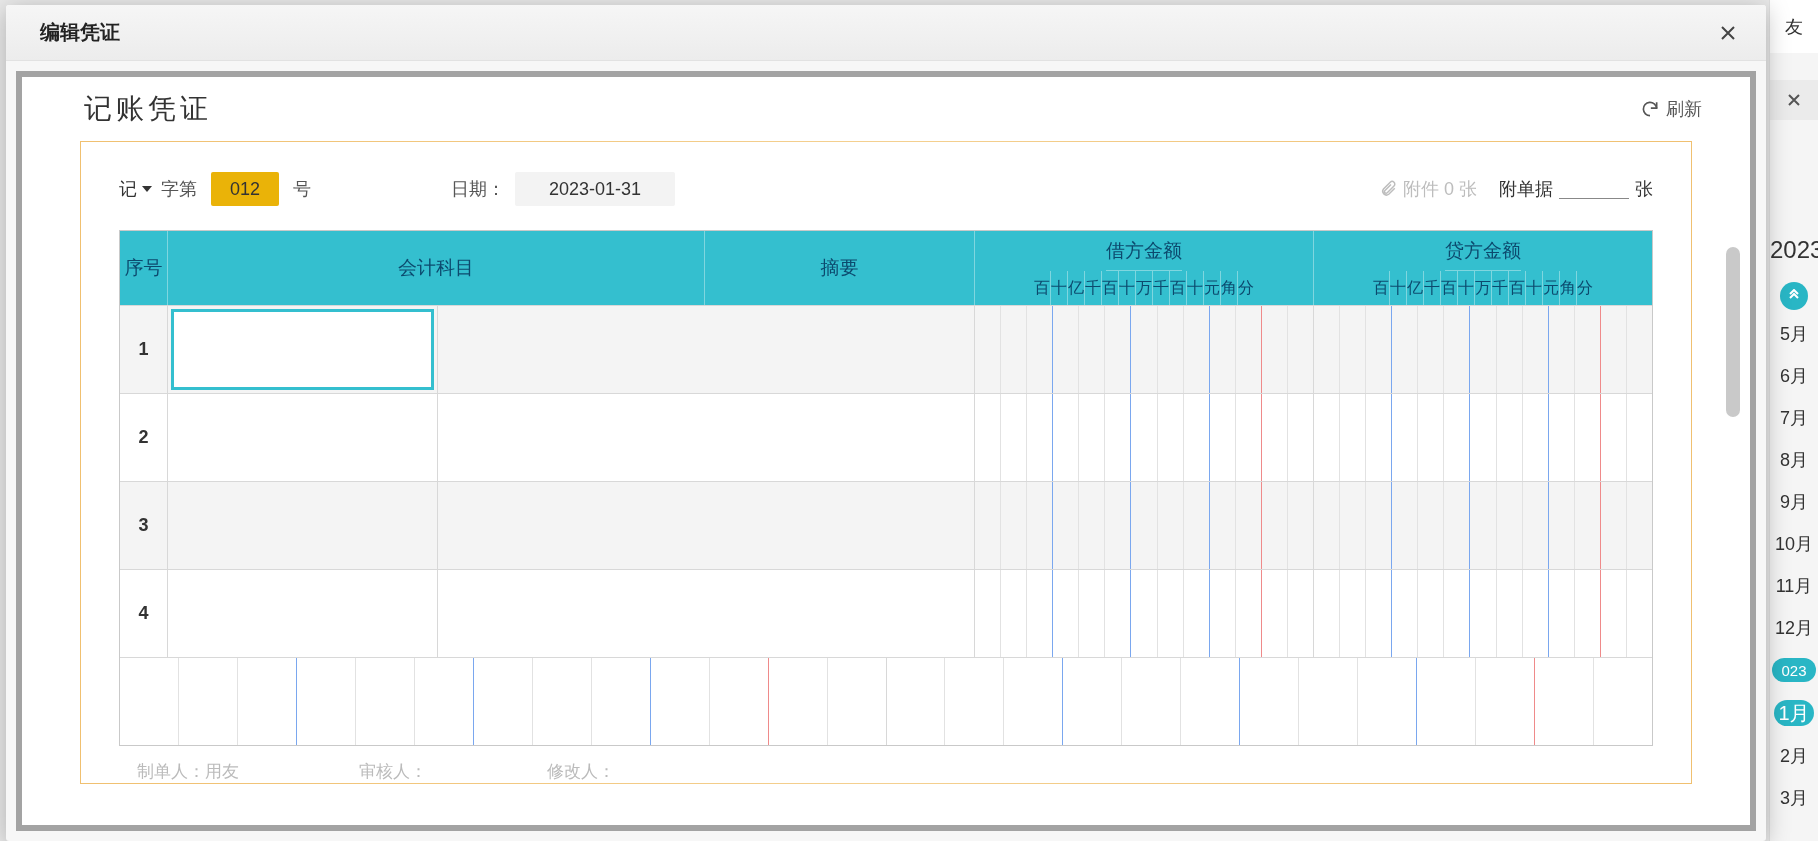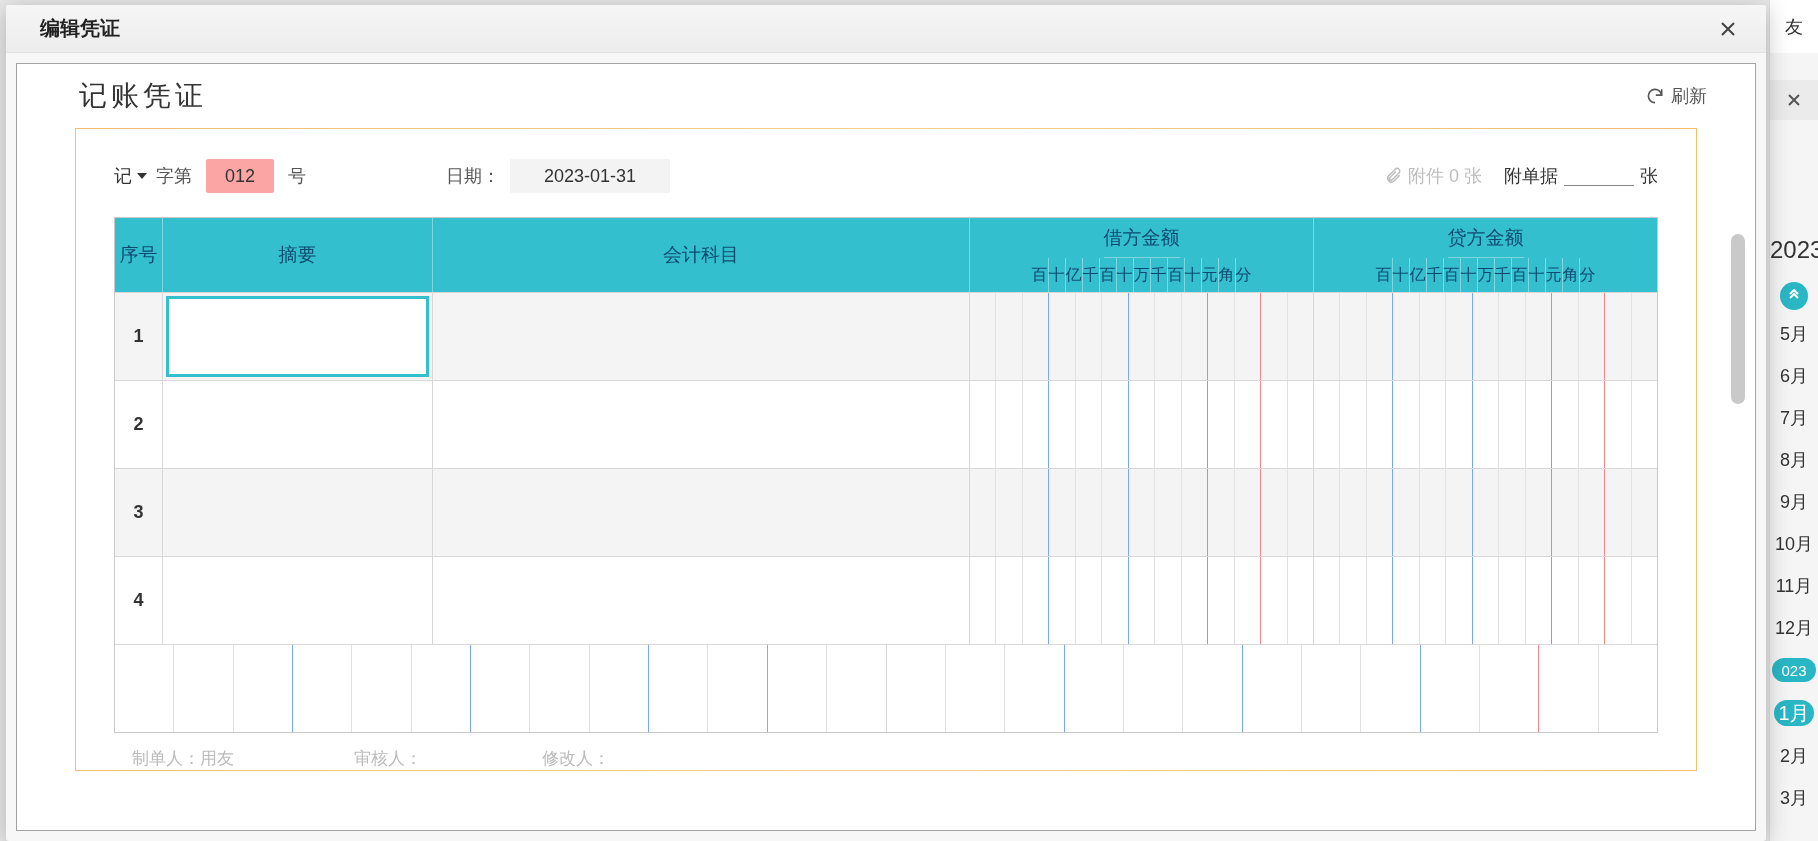--- a/index.html
+++ b/index.html
@@ -13,39 +13,39 @@
   .right-strip .scroll-top{position:absolute;top:282px;left:0;right:0;display:flex;justify-content:center;}
   .scroll-top-circle{width:28px;height:28px;border-radius:50%;background:#29b6c5;display:flex;align-items:center;justify-content:center;}
   .scroll-top-circle svg{stroke:#fff;}
   .month-list{position:absolute;top:322px;left:0;right:0;display:flex;flex-direction:column;align-items:center;gap:18px;font-size:18px;color:#333;}
   .month-list .item{height:24px;display:flex;align-items:center;}
   .month-list .year-badge{width:44px;height:24px;background:#29b6c5;color:#fff;border-radius:12px 12px 0 0 / 12px 12px 0 0;border-radius:12px;font-size:15px;display:flex;align-items:center;justify-content:center;}
   .month-list .month-1{width:40px;height:26px;background:#29b6c5;color:#fff;border-radius:13px;font-size:20px;display:flex;align-items:center;justify-content:center;}
 
   
   .modal{position:absolute;top:5px;left:6px;width:1760px;height:836px;background:#f7f7f7;border-radius:3px;box-shadow:0 4px 24px rgba(0,0,0,.25);z-index:10;display:flex;flex-direction:column;overflow:hidden;}
-  .modal-header{height:48px;background:linear-gradient(#f6f6f6,#ececec);border-bottom:1px solid #e2e2e2;display:flex;align-items:center;justify-content:space-between;padding:0 24px 0 34px;}
+  .modal-header{height:56px;background:linear-gradient(#f6f6f6,#ececec);border-bottom:1px solid #e2e2e2;display:flex;align-items:center;justify-content:space-between;padding:0 24px 0 34px;}
   .modal-header h2{font-size:20px;font-weight:600;color:#222;}
   .close-btn{width:28px;height:28px;display:flex;align-items:center;justify-content:center;cursor:pointer;}
   .close-btn svg{stroke:#444;stroke-width:2;}
 
-  .modal-body{flex:1;background:#fff;margin:10px;border:1px solid #a3a3a3;position:relative;overflow:hidden;}
+  .modal-body{flex:1;background:#fff;margin:10px;border:6px solid #a3a3a3;position:relative;overflow:hidden;}
 
   .content-header{height:64px;display:flex;align-items:center;justify-content:space-between;padding:0 48px 0 62px;}
   .content-header h1{font-size:28px;font-weight:500;color:#333;letter-spacing:4px;}
   .refresh{display:flex;align-items:center;gap:6px;color:#555;font-size:18px;cursor:pointer;}
   .refresh svg{stroke:#555;fill:none;stroke-width:2;}
 
   .voucher-card{margin:0 58px;border:1px solid;border-image:linear-gradient(90deg,#f0c070,#f4d090,#f0c070) 1;min-height:640px;background:#fff;position:relative;}
 
   .meta-row{display:flex;align-items:center;padding:30px 38px 24px 38px;font-size:18px;color:#555;gap:0;}
   .meta-left{display:flex;align-items:center;gap:8px;}
   .ji{display:flex;align-items:center;gap:4px;cursor:pointer;color:#333;}
   .ji svg{fill:#333;}
-  .num-box{display:inline-block;min-width:68px;height:34px;line-height:34px;text-align:center;background:#fca5a5;color:#333;margin:0 6px;border-radius:2px;}
+  .num-box{display:inline-block;min-width:68px;height:34px;line-height:34px;text-align:center;background:#eab308;color:#333;margin:0 6px;border-radius:2px;}
   .meta-mid{margin-left:140px;display:flex;align-items:center;gap:10px;}
   .date-box{display:inline-block;min-width:160px;height:34px;line-height:34px;text-align:center;background:#f3f3f3;color:#333;border-radius:2px;}
   .meta-right{margin-left:auto;display:flex;align-items:center;gap:22px;color:#999;}
   .attach{display:flex;align-items:center;gap:6px;color:#bdbdbd;font-size:18px;}
   .attach svg{stroke:#bdbdbd;fill:none;}
   .fdj{display:flex;align-items:center;gap:6px;color:#333;}
   .fdj-line{display:inline-block;width:70px;border-bottom:1px solid #888;height:20px;}
 
   
   .vtable{margin:0 38px;border:1px solid #c9c9c9;position:relative;}
@@ -171,22 +171,22 @@
             <span>附单据</span>
             <span class="fdj-line"></span>
             <span>张</span>
           </span>
         </div>
       </div>
 
       <div class="vtable">
         <div class="thead">
           <div class="th th-seq">序号</div>
+          <div class="th th-subject">会计科目</div>
           <div class="th th-summary">摘要</div>
-          <div class="th th-subject">会计科目</div>
           <div class="th th-amt">
             <div class="amt-top">借方金额</div>
             <div class="amt-units" id="debit-units">
                 <div class="unit">百</div>
                 <div class="unit">十</div>
                 <div class="unit">亿</div>
                 <div class="unit">千</div>
                 <div class="unit">百</div>
                 <div class="unit">十</div>
                 <div class="unit">万</div>

